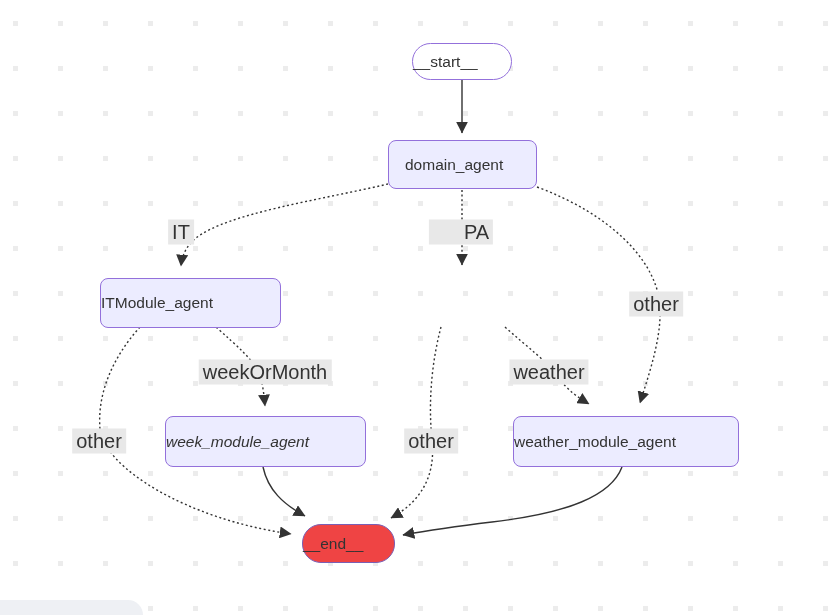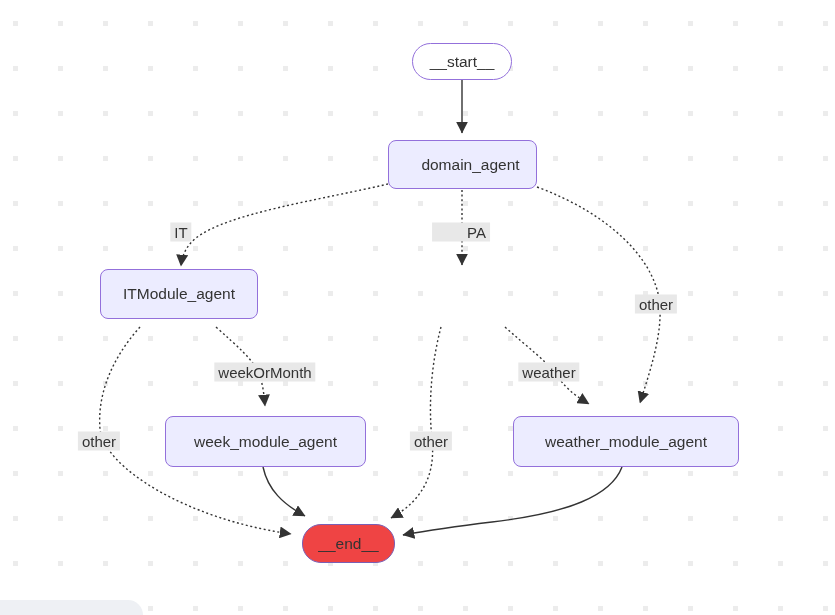--- a/index.html
+++ b/index.html
@@ -18,37 +18,37 @@
   }
   .edge{
     fill:none;
     stroke:#333333;
     stroke-width:1.4;
   }
   .edge.dotted{stroke-dasharray:2 2.6;}
   .node{
     position:absolute;
     box-sizing:border-box;
-    display:flex;align-items:center;justify-content:center;
+    display:flex;align-items:center;justify-content:flex-start;
     background:#ececff;
     border:1px solid #9370db;
     border-radius:8px;
     color:#333333;
     font-size:15.5px;
     white-space:nowrap;
   }
   .node.stadium{border-radius:19px;}
   .node.start{background:#ffffff;}
   .node.end{background:#ef4444;border-color:#7a5fb4;}
   .edge-label{
     position:absolute;
     transform:translate(-50%,-50%);
     background:#e8e8e8;
     color:#333333;
-    font-size:15px;
+    font-size:20px;
     padding:1px 4px;
     white-space:nowrap;
   }
   .corner-shape{
     position:absolute;
     left:0;bottom:0;
     width:143px;height:15px;
     background:#eef0f4;
     border-top-right-radius:16px;
   }
@@ -91,26 +91,26 @@
   <div class="edge-label" style="left:431px;top:441px;">other</div>
 
   <div class="node stadium start" style="left:412px;top:43px;width:100px;height:37px;">
     <span>__start__</span>
   </div>
 
   <div class="node" style="left:388px;top:140px;width:149px;height:49px;padding-left:16px;">
     <span>domain_agent</span>
   </div>
 
-  <div class="node" style="left:100px;top:269px;width:158px;height:50px;">
+  <div class="node" style="left:100px;top:278px;width:181px;height:50px;">
     <span>ITModule_agent</span>
   </div>
 
 
-  <div class="node" style="left:165px;top:416px;width:201px;height:51px;">
+  <div class="node" style="left:165px;top:416px;width:201px;height:51px;font-style:italic;">
     <span>week_module_agent</span>
   </div>
 
   <div class="node" style="left:513px;top:416px;width:226px;height:51px;">
     <span>weather_module_agent</span>
   </div>
 
   <div class="node stadium end" style="left:302px;top:524px;width:93px;height:39px;">
     <span>__end__</span>
   </div>

